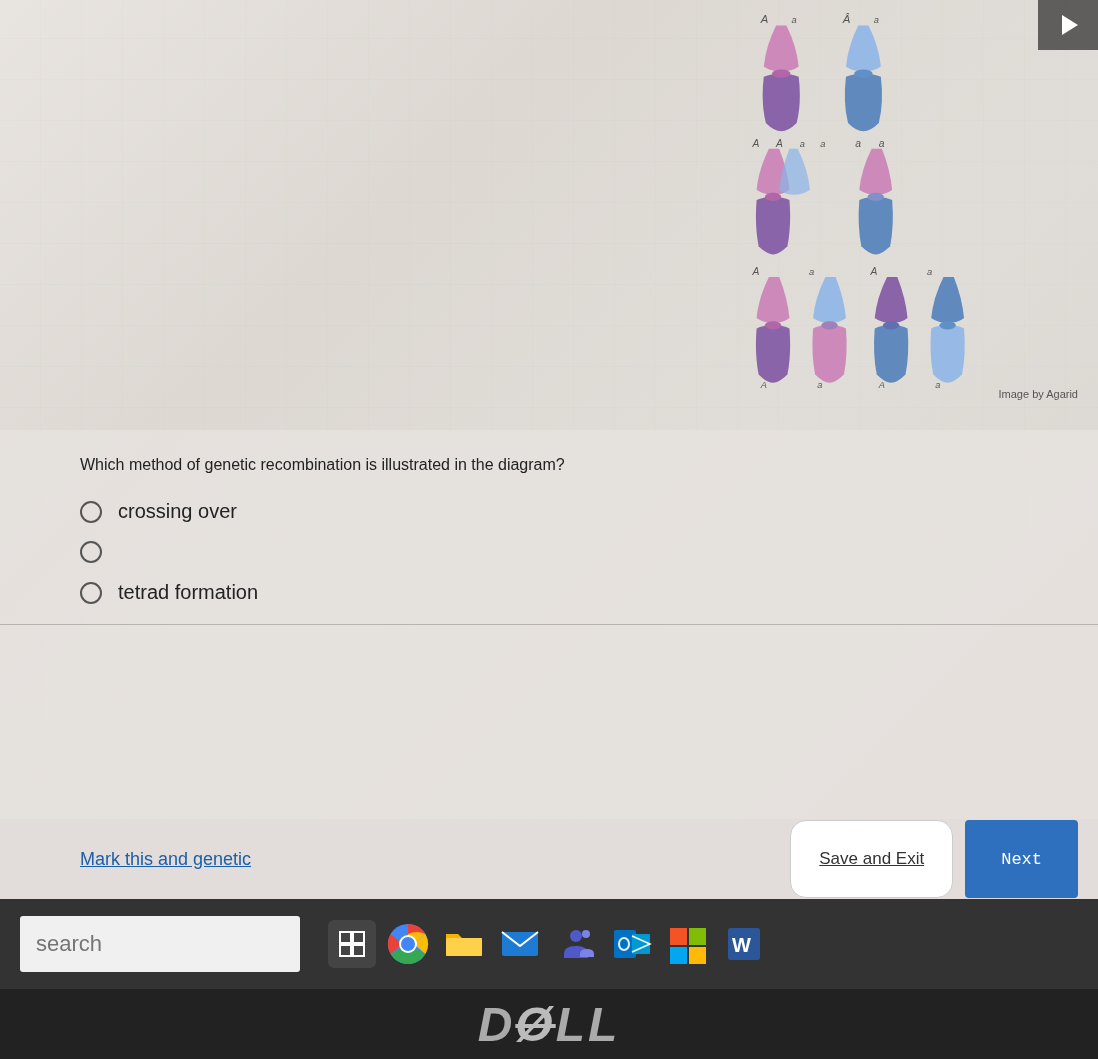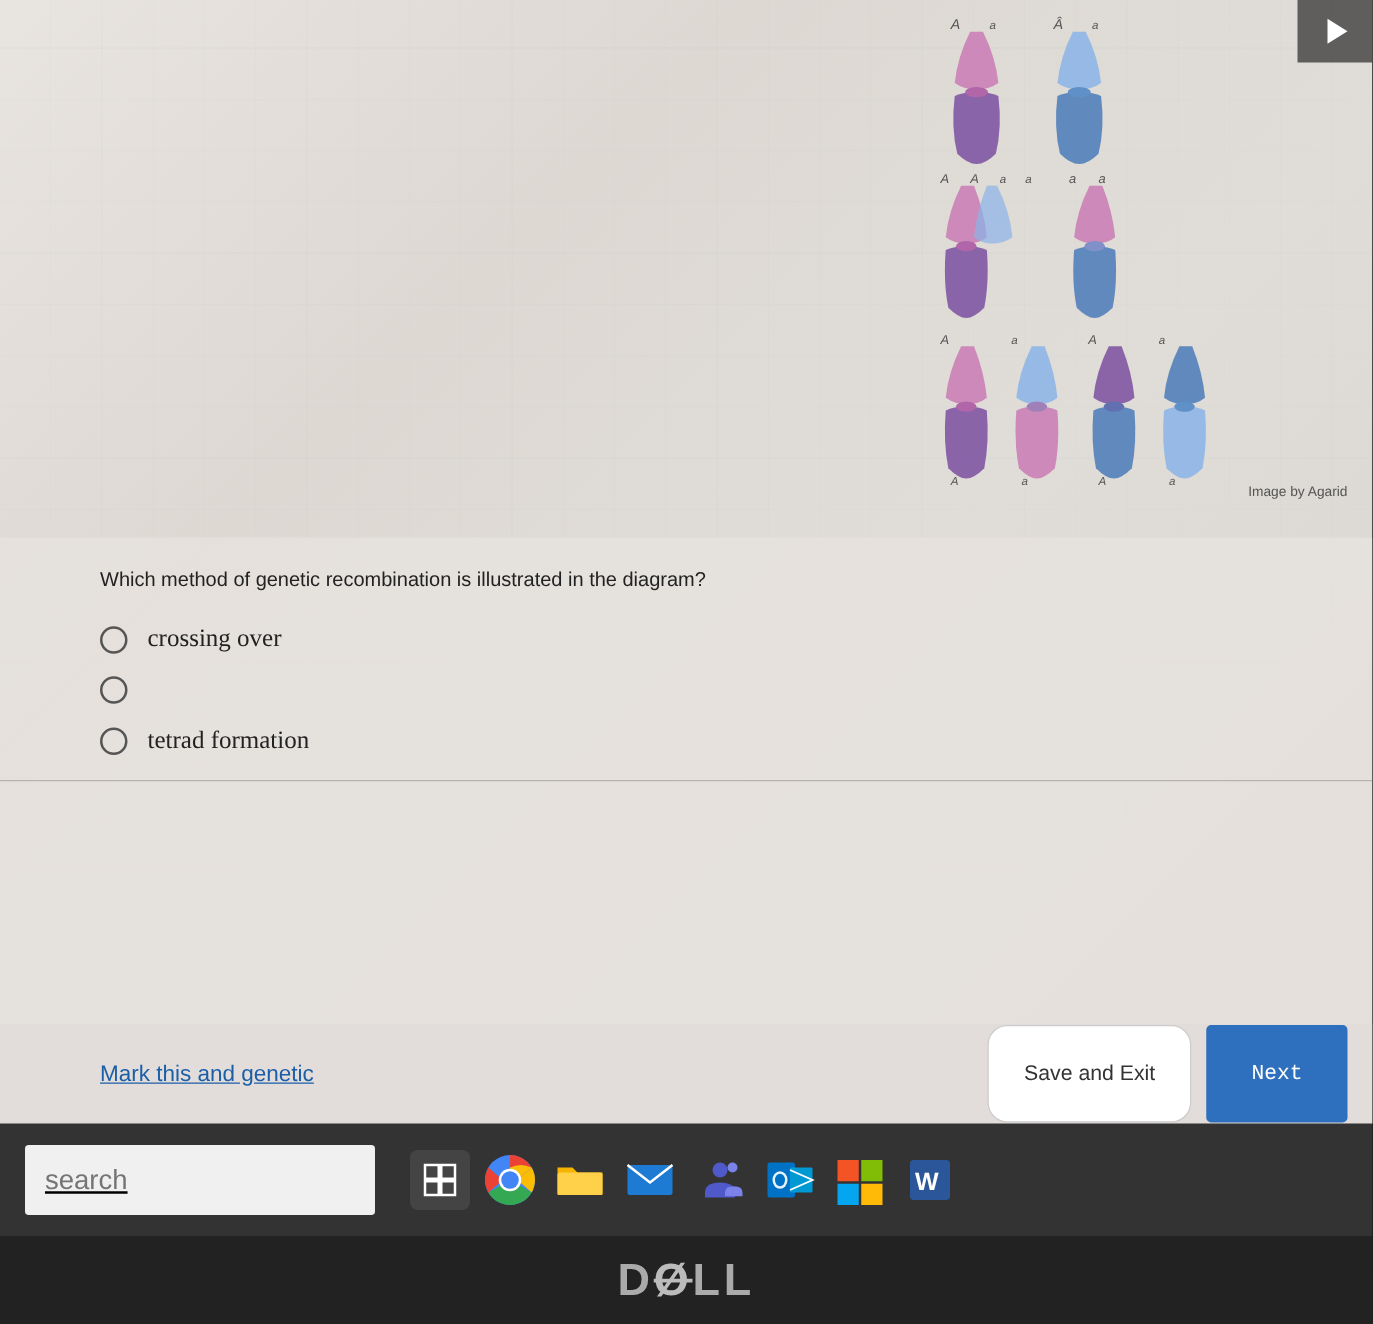--- a/index.html
+++ b/index.html
@@ -112,21 +112,20 @@
       border-radius: 50%;
       margin-right: 16px;
       flex-shrink: 0;
       background: transparent;
       cursor: pointer;
     }
 
     .option-label {
       font-size: 20px;
       color: #222;
-      font-family: Liberation Serif, serif;
     }
 
     
     .divider {
       height: 1px;
       background: rgba(0,0,0,0.2);
       margin: 8px -40px 0 -80px;
     }
 
     
@@ -156,20 +155,21 @@
     }
 
     .btn-save-exit {
       background: white;
       border: 1px solid #ccc;
       border-radius: 16px;
       padding: 28px 28px;
       font-size: 17px;
       color: #333;
       cursor: pointer;
+      text-decoration: underline;
     }
 
     .btn-next {
       background: #2e6fbe;
       border: none;
       border-radius: 4px;
       padding: 12px 36px;
       font-size: 17px;
       color: white;
       cursor: pointer;
@@ -188,21 +188,20 @@
       flex-direction: column;
     }
 
     .taskbar-top {
       height: 90px;
       display: flex;
       align-items: center;
       padding: 0 20px;
       background: #333;
       gap: 8px;
-      text-decoration: underline;
     }
 
     .search-bar {
       background: #f0f0f0;
       border: none;
       border-radius: 3px;
       padding: 8px 16px;
       font-size: 22px;
       color: #555;
       width: 280px;
@@ -238,24 +237,25 @@
 
     .taskbar-bottom {
       height: 70px;
       display: flex;
       align-items: center;
       justify-content: center;
       background: #222;
     }
 
     .dell-logo {
-      font-size: 36px;
+      font-size: 48px;
       font-weight: bold;
       color: #ccc;
       letter-spacing: 3px;
+      font-style: italic;
     }
 
     .dell-logo span {
       color: #aaa;
     }
 
     
     .left-panel {
       position: absolute;
       top: 0;

